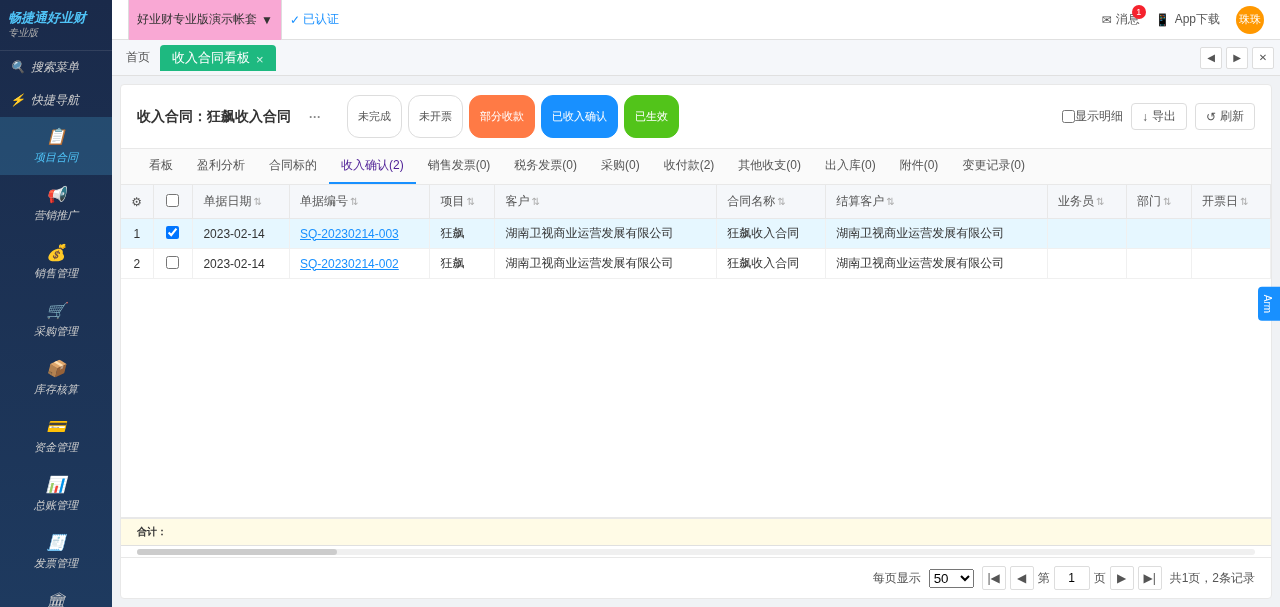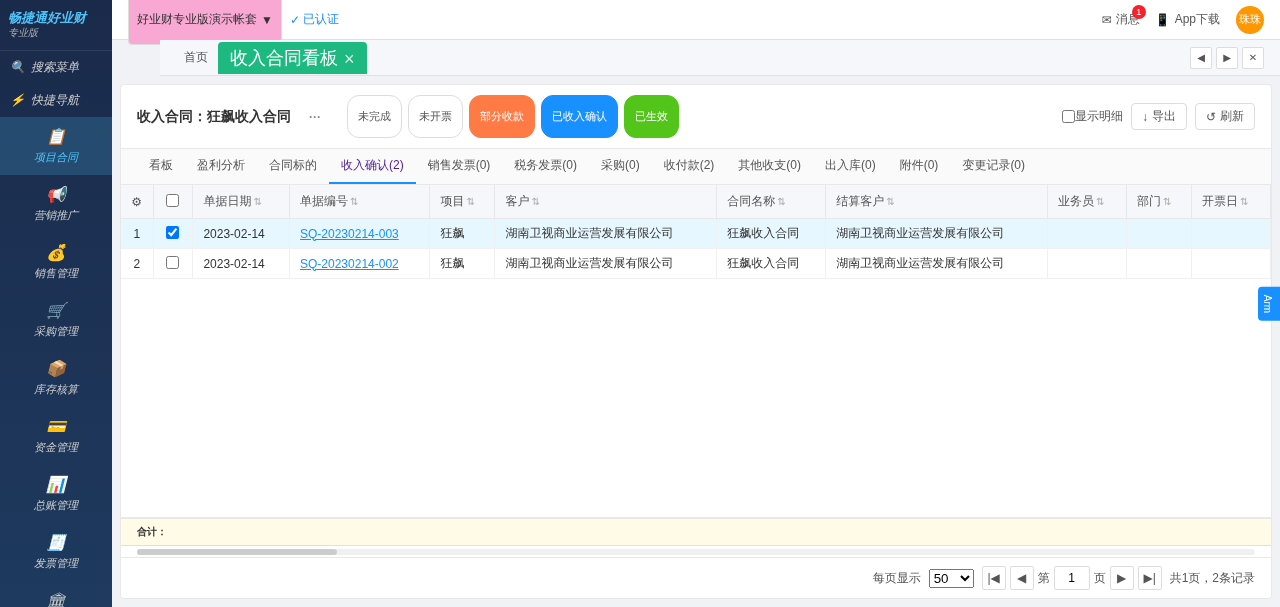--- a/index.html
+++ b/index.html
@@ -23,23 +23,23 @@
     .topbar { background: #fff; border-bottom: 1px solid #e0e0e0; padding: 0 16px; height: 40px; display: flex; align-items: center; justify-content: space-between; flex-shrink: 0; }
     .topbar-left { display: flex; align-items: center; gap: 8px; }
     .company-selector { display: flex; align-items: center; gap: 4px; background: #f9a8d4; border: 1px solid #ddd; border-radius: 4px; padding: 16px 8px; cursor: pointer; font-size: 12px; }
     .verified-badge { display: flex; align-items: center; gap: 3px; color: #1890ff; font-size: 12px; }
     .topbar-right { display: flex; align-items: center; gap: 16px; }
     .topbar-btn { display: flex; align-items: center; gap: 4px; cursor: pointer; color: #555; font-size: 12px; position: relative; }
     .badge { position: absolute; top: -6px; right: -6px; background: #f5222d; color: #fff; border-radius: 50%; width: 14px; height: 14px; font-size: 9px; display: flex; align-items: center; justify-content: center; }
     .avatar { width: 28px; height: 28px; border-radius: 50%; background: #ff9800; display: flex; align-items: center; justify-content: center; color: #fff; font-size: 11px; }
 
     
-    .tabbar { background: #f5f7fa; border-bottom: 1px solid #e0e0e0; padding: 0 16px; display: flex; align-items: center; height: 36px; flex-shrink: 0; gap: 2px; margin-left: 48px; }
+    .tabbar { background: #f5f7fa; border-bottom: 1px solid #e0e0e0; padding: 0 6px; display: flex; align-items: center; height: 36px; flex-shrink: 0; gap: 2px; }
     .tabbar-home { color: #555; font-size: 12px; padding: 0 8px; cursor: pointer; }
-    .tabbar-tab { background: #1eb980; color: #fff; border-radius: 4px 4px 0 0; padding: 4px 12px; font-size: 18px; display: flex; align-items: flex-end; gap: 6px; cursor: pointer; }
+    .tabbar-tab { background: #1eb980; color: #fff; border-radius: 4px 4px 0 0; padding: 4px 12px; font-size: 13px; display: flex; align-items: flex-end; gap: 6px; cursor: pointer; }
     .tabbar-tab .close { cursor: pointer; opacity: 0.8; }
     .tabbar-nav { margin-left: auto; display: flex; gap: 4px; }
     .tabbar-nav-btn { width: 22px; height: 22px; border: 1px solid #ddd; border-radius: 2px; background: #fff; cursor: pointer; display: flex; align-items: center; justify-content: center; font-size: 10px; color: #555; }
 
     
     .content { flex: 1; overflow: hidden; display: flex; flex-direction: column; background: #fff; margin: 8px; border-radius: 4px; border: 1px solid #e8e8e8; }
 
     
     .page-header { padding: 10px 16px; border-bottom: 1px solid #e8e8e8; display: flex; align-items: center; justify-content: space-between; flex-shrink: 0; }
     .page-title { font-size: 14px; font-weight: bold; display: flex; align-items: center; gap: 8px; }

